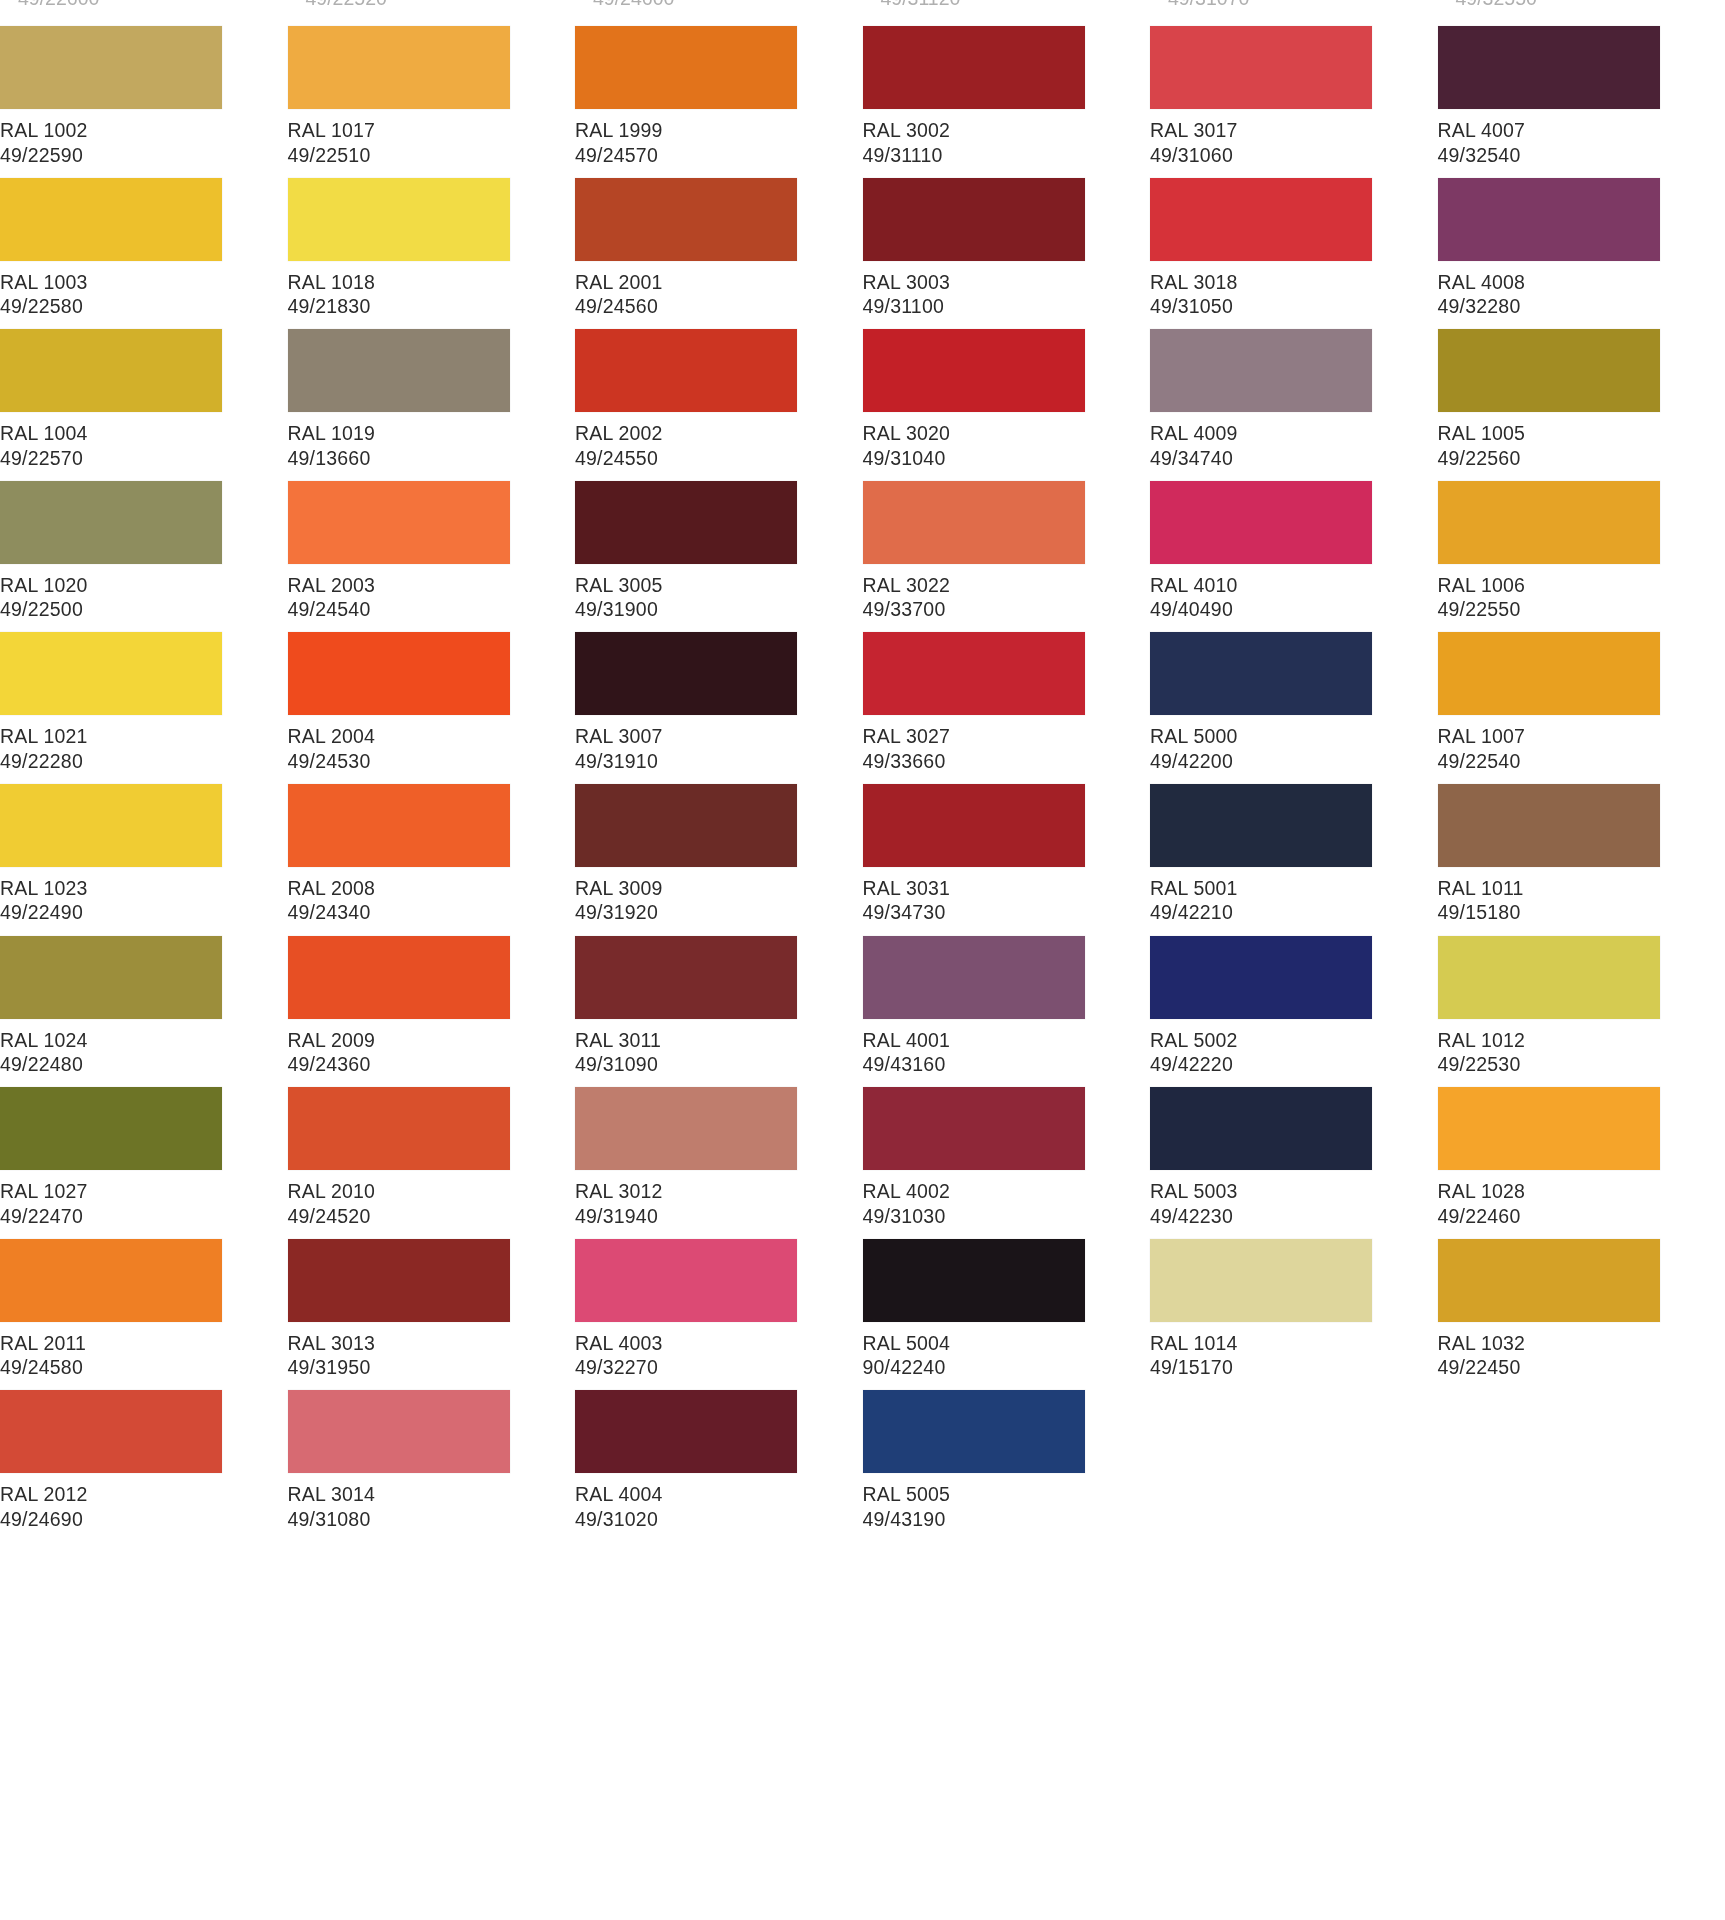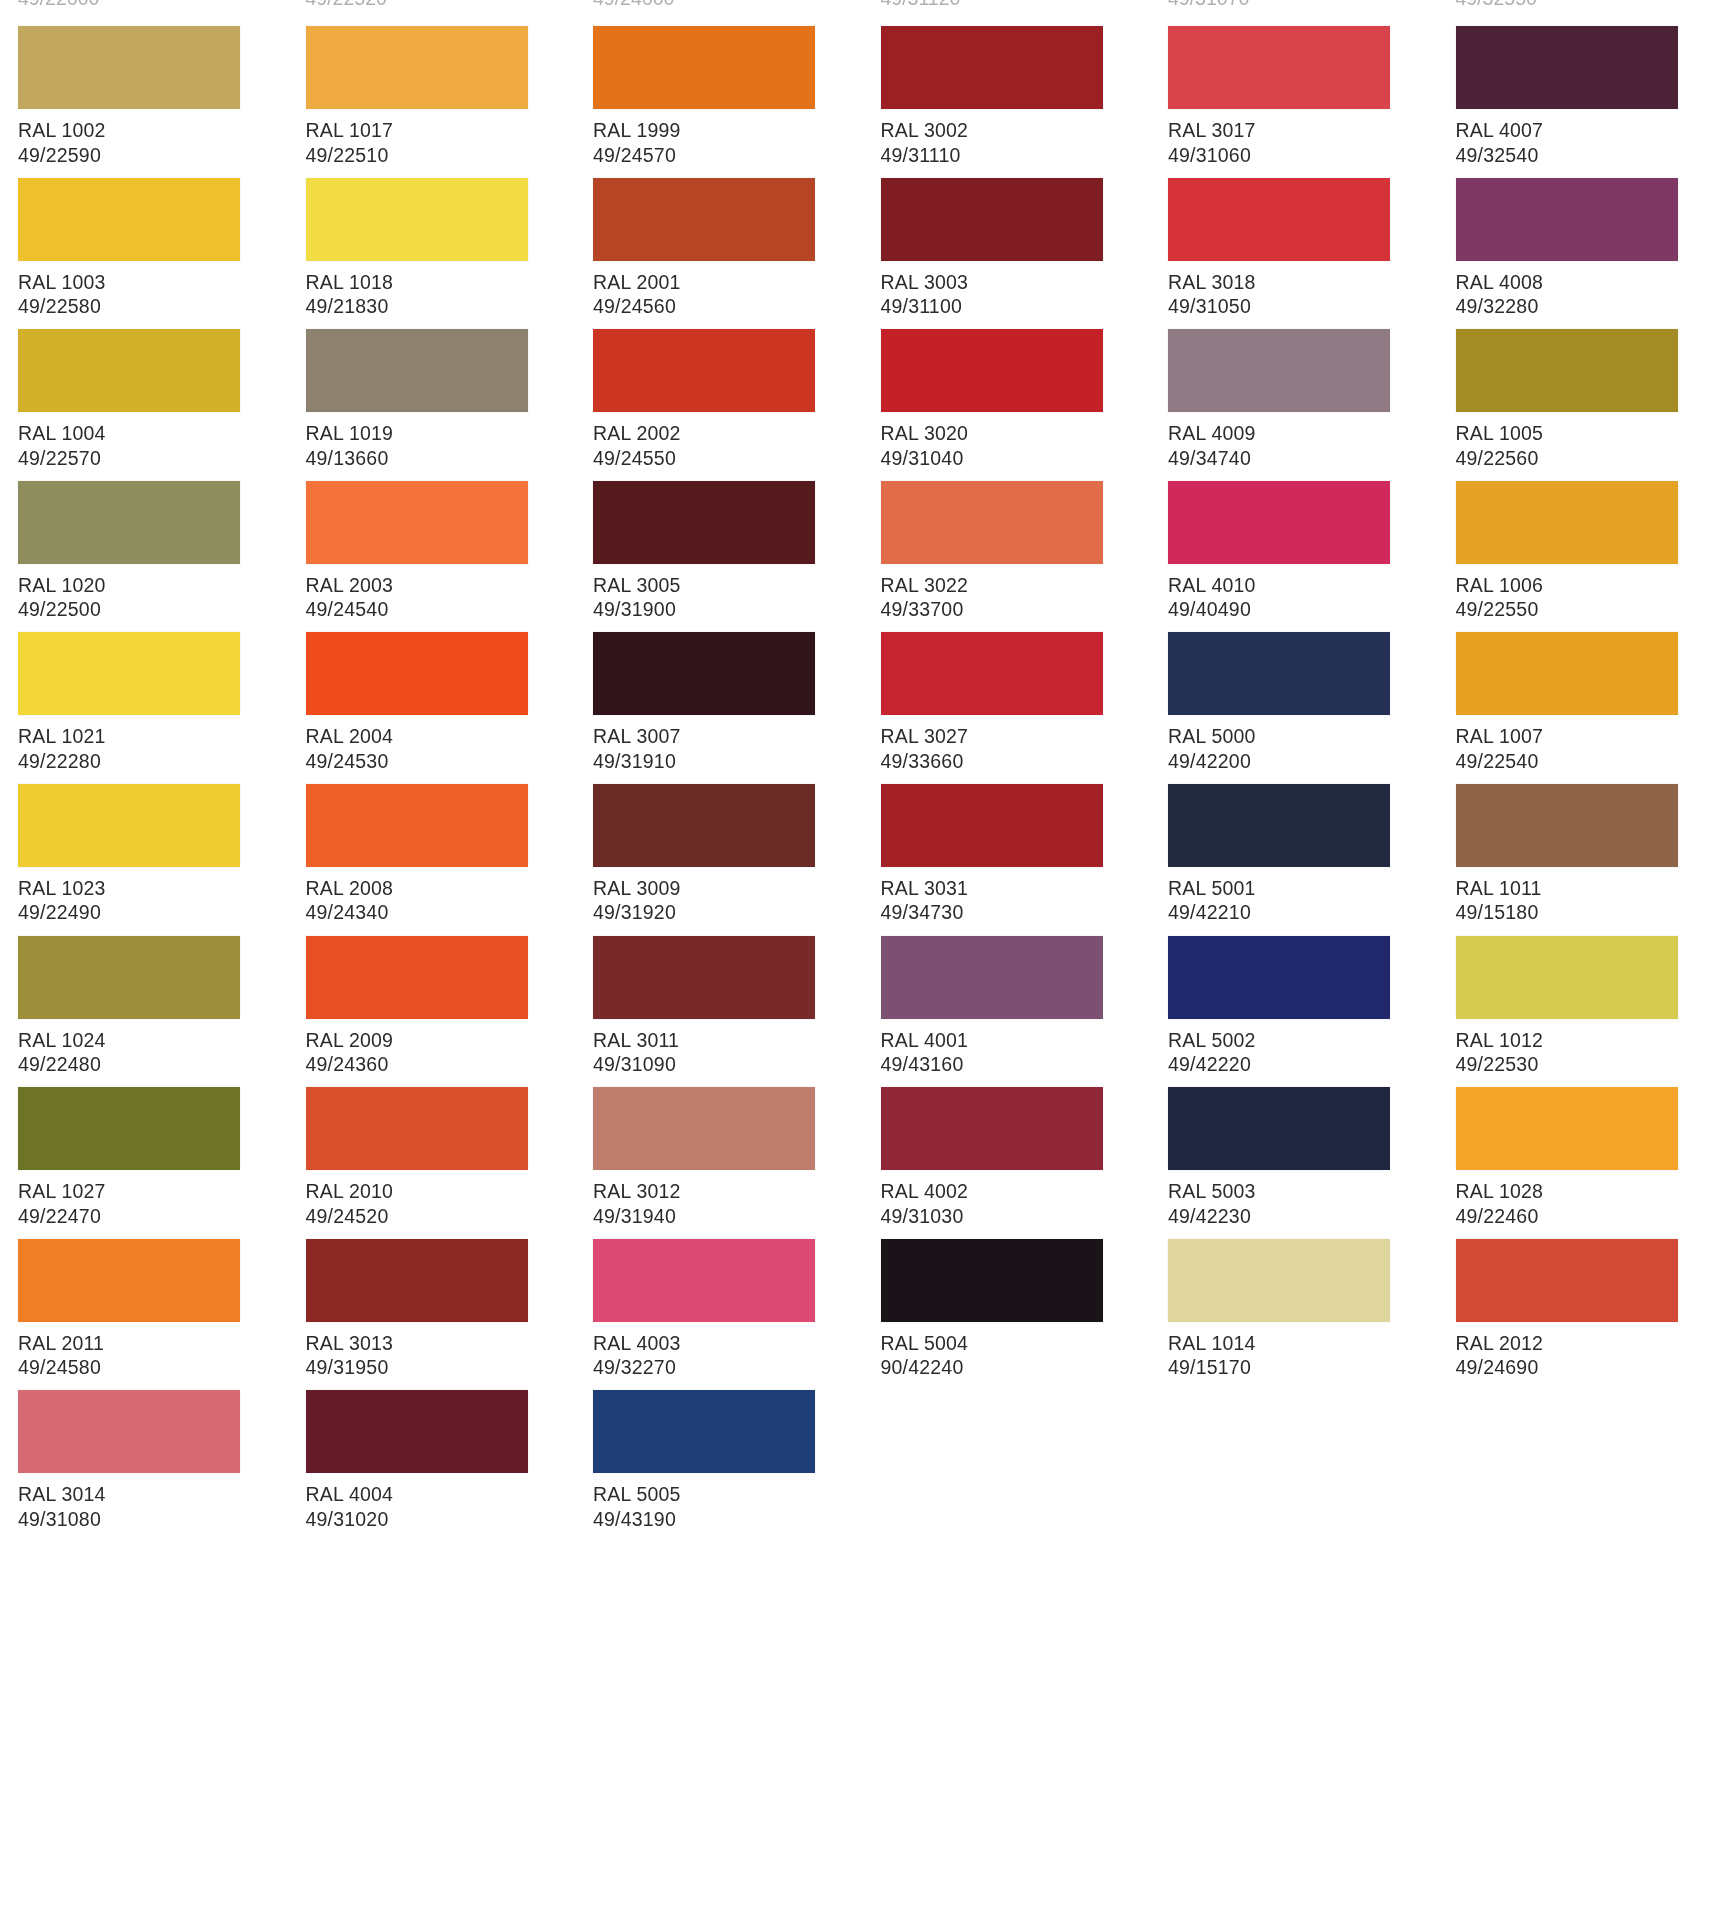--- a/index.html
+++ b/index.html
@@ -22,21 +22,20 @@
     width: 1725px;
     height: 1920px;
     display: grid;
     grid-template-columns: repeat(6, 287.5px);
     grid-auto-rows: 151.6px;
     align-content: start;
   }
 
   .swatch-cell {
     position: relative;
-    padding-left: 18px;
     box-sizing: border-box;
   }
 
   .swatch-chip {
     width: 222px;
     height: 83px;
     margin-top: 26px;
     box-shadow: 0 0 0 0.5px rgba(0,0,0,0.06);
   }
 
@@ -452,20 +451,27 @@
       </div>
     </div>
     <div class="swatch-cell">
       <div class="swatch-chip" style="background: rgb(222, 214, 156);"></div>
       <div class="swatch-label">
         <span class="code">RAL 1014</span>
         <span class="ref">49/15170</span>
       </div>
     </div>
     <div class="swatch-cell">
+      <div class="swatch-chip" style="background: rgb(212, 161, 39);"></div>
+      <div class="swatch-label">
+        <span class="code">RAL 1032</span>
+        <span class="ref">49/22450</span>
+      </div>
+    </div>
+    <div class="swatch-cell">
       <div class="swatch-chip" style="background: rgb(211, 74, 54);"></div>
       <div class="swatch-label">
         <span class="code">RAL 2012</span>
         <span class="ref">49/24690</span>
       </div>
     </div>
     <div class="swatch-cell">
       <div class="swatch-chip" style="background: rgb(215, 106, 114);"></div>
       <div class="swatch-label">
         <span class="code">RAL 3014</span>

